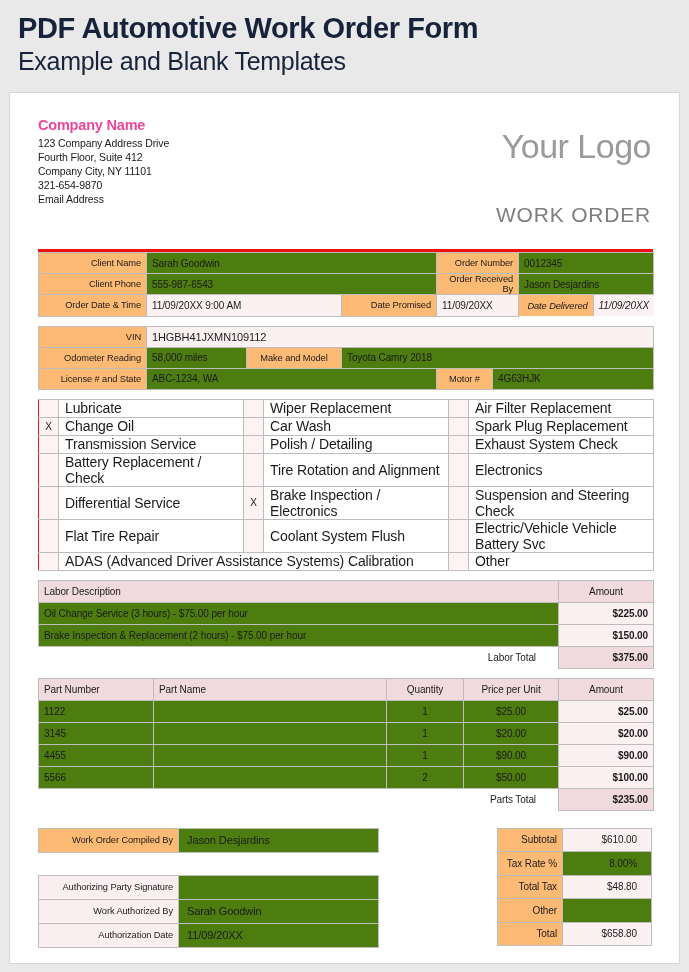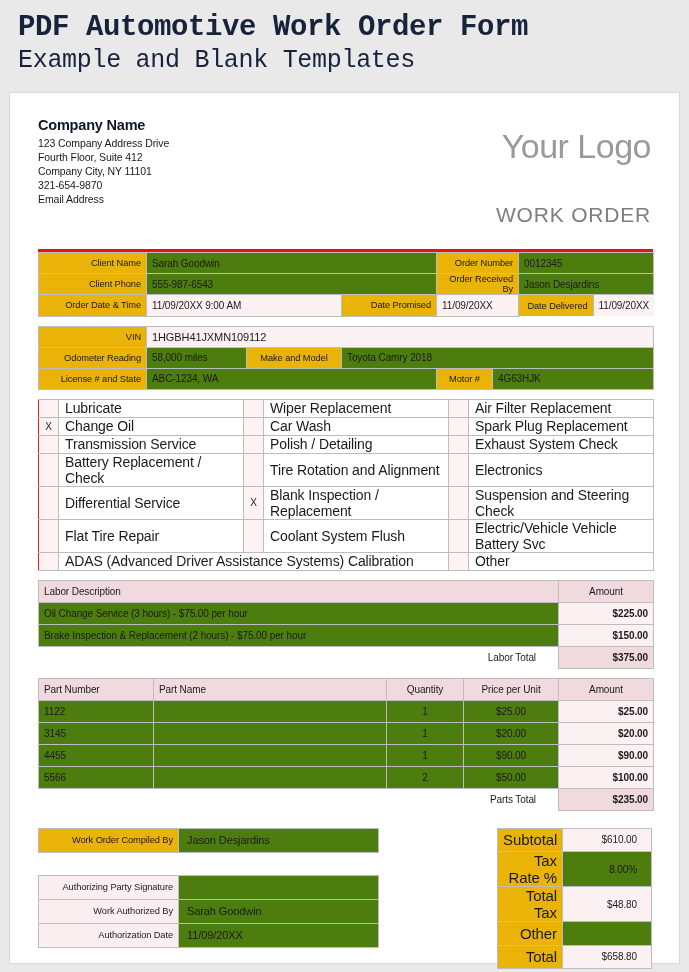--- a/index.html
+++ b/index.html
@@ -5,64 +5,64 @@
   * { box-sizing: border-box; margin: 0; padding: 0; }
   html, body {
     width: 689px; height: 972px;
     background: #e9e9e9;
     font-family: "Liberation Sans", sans-serif;
     -webkit-font-smoothing: antialiased;
   }
   .page { position: relative; width: 689px; height: 972px; overflow: hidden; }
 
   
-  .banner { padding: 12px 0 6px 18px; font-family: Liberation Mono, monospace; }
+  .banner { padding: 12px 0 6px 18px; }
   .banner h1 {
     font-size: 29px; font-weight: bold; color: #17223b;
     letter-spacing: -0.4px; line-height: 1.12;
   }
   .banner h2 {
     font-size: 25px; font-weight: normal; color: #17223b;
     letter-spacing: -0.3px; line-height: 1.2; margin-top: 2px;
   }
 
   
   .sheet {
     position: absolute; left: 9px; top: 92px;
     width: 671px; height: 872px;
     background: #ffffff; border: 1px solid #d8d8d8;
   }
   .inner { position: absolute; left: 28px; top: 24px; width: 615px; }
 
   
   .letterhead { position: relative; height: 132px; }
-  .co-name { font-size: 14.5px; font-weight: bold; color: #0f172a; letter-spacing: -0.2px; }
+  .co-name { font-size: 14.5px; font-weight: bold; color: #ec4899; letter-spacing: -0.2px; }
   .co-lines { margin-top: 4px; }
   .co-lines div { font-size: 10.5px; color: #1a1a1a; line-height: 1.33; letter-spacing: -0.1px; }
   .logo {
     position: absolute; right: 2px; top: 10px;
     font-size: 34px; color: #9a9a9a; font-weight: normal; letter-spacing: -0.5px;
   }
   .wo-title {
     position: absolute; right: 2px; top: 86px;
     font-size: 21px; color: #7e7e7e; letter-spacing: 0.8px;
   }
 
   
   table { border-collapse: collapse; width: 100%; table-layout: fixed; }
   td, th { border: 1px solid #bdbdbd; font-size: 9.3px; color: #1b1b1b;
            padding: 0 5px; height: 21px; letter-spacing: -0.1px; vertical-align: middle; }
-  .lbl   { background: #eab308; text-align: right; }
+  .lbl   { background: #fdba74; text-align: right; }
   .lbl-l { background: #fbeef0; text-align: right; }
   .val   { background: #4d7c0f; text-align: left; font-size: 10px; }
   .val-p { background: #fcf1f2; text-align: left; font-size: 10px; }
   .hdr   { background: #f1dadd; text-align: center; font-size: 9.3px; }
   .right { text-align: right; font-weight: bold; }
   .center{ text-align: center; }
-  .noborder { border: none; background: transparent; }
+  .noborder { border: none; background: transparent; font-style: italic; }
 
   
   .redrule { height: 3px; background: #ee1111; width: 100%; }
 
   .block { margin-top: 9px; }
 
   
   .svc td { height: 18px; font-size: 14px; }
   .svc .box {
     background: #fdf3f3; border-left: 1px solid #e02020;
@@ -78,21 +78,21 @@
 
   .rows td { height: 22px; font-size: 10px; }
 
   
   .bottom { position: relative; margin-top: 17px; height: 126px; }
   .compiled { width: 341px; }
   .auth { width: 341px; margin-top: 22px; }
   .compiled td, .auth td { height: 24px; }
   .compiled .val, .auth .val { font-size: 11px; padding-left: 8px; }
   .totals { position: absolute; right: 1px; top: 0; width: 155px; }
-  .totals td { height: 23.5px; font-size: 15px; }
+  .totals td { height: 23.5px; font-size: 10px; }
   .totals .val-p, .totals .val { text-align: right; padding-right: 14px; font-size: 10px; }
   .dotted-b { border-bottom: 1px dotted #c9c9c9 !important; }
 </style>
 </head>
 <body>
 
 <div class="page">
 
   <div class="banner">
     <h1>PDF Automotive Work Order Form</h1>
@@ -226,21 +226,21 @@
             <td class="name">Battery Replacement / Check</td>
             <td class="box"></td>
             <td class="name">Tire Rotation and Alignment</td>
             <td class="box"></td>
             <td class="name">Electronics</td>
           </tr>
           <tr>
             <td class="box"></td>
             <td class="name">Differential Service</td>
             <td class="box">X</td>
-            <td class="name">Blank Inspection / Replacement</td>
+            <td class="name">Brake Inspection / Electronics</td>
             <td class="box"></td>
             <td class="name">Suspension and Steering Check</td>
           </tr>
           <tr>
             <td class="box"></td>
             <td class="name">Flat Tire Repair</td>
             <td class="box"></td>
             <td class="name">Coolant System Flush</td>
             <td class="box"></td>
             <td class="name">Electric/Vehicle Vehicle Battery Svc</td>

